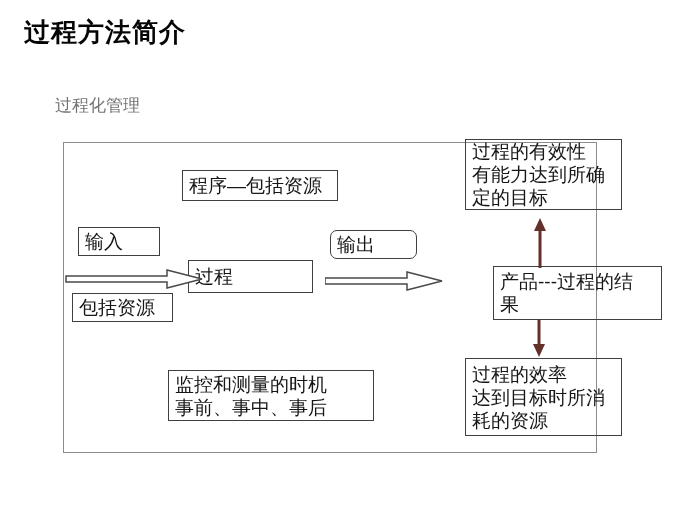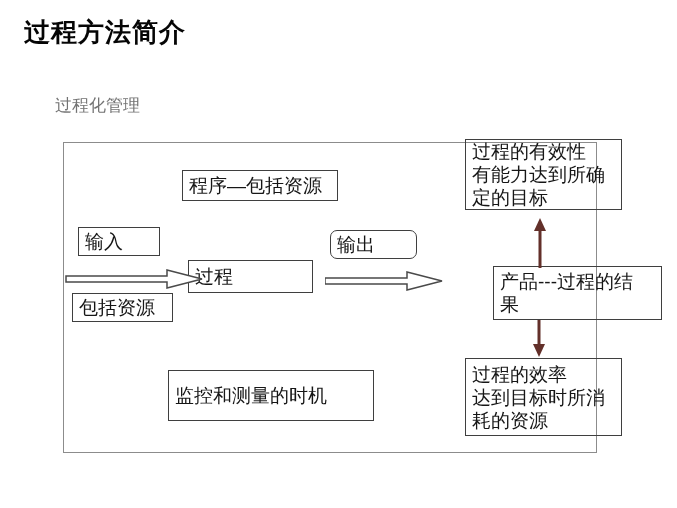--- a/index.html
+++ b/index.html
@@ -85,20 +85,21 @@
     <span class="ln">包括资源</span>
   </div>
 
   <div class="box product-box">
     <span class="ln">产品---过程的结</span>
     <span class="ln">果</span>
   </div>
 
   <div class="box monitoring-box">
     <span class="ln">监控和测量的时机</span>
+    <span class="ln">事前、事中、事后</span>
   </div>
 
   <div class="box effectiveness-box">
     <span class="ln">过程的有效性</span>
     <span class="ln">有能力达到所确</span>
     <span class="ln">定的目标</span>
   </div>
 
   <div class="box efficiency-box">
     <span class="ln">过程的效率</span>

